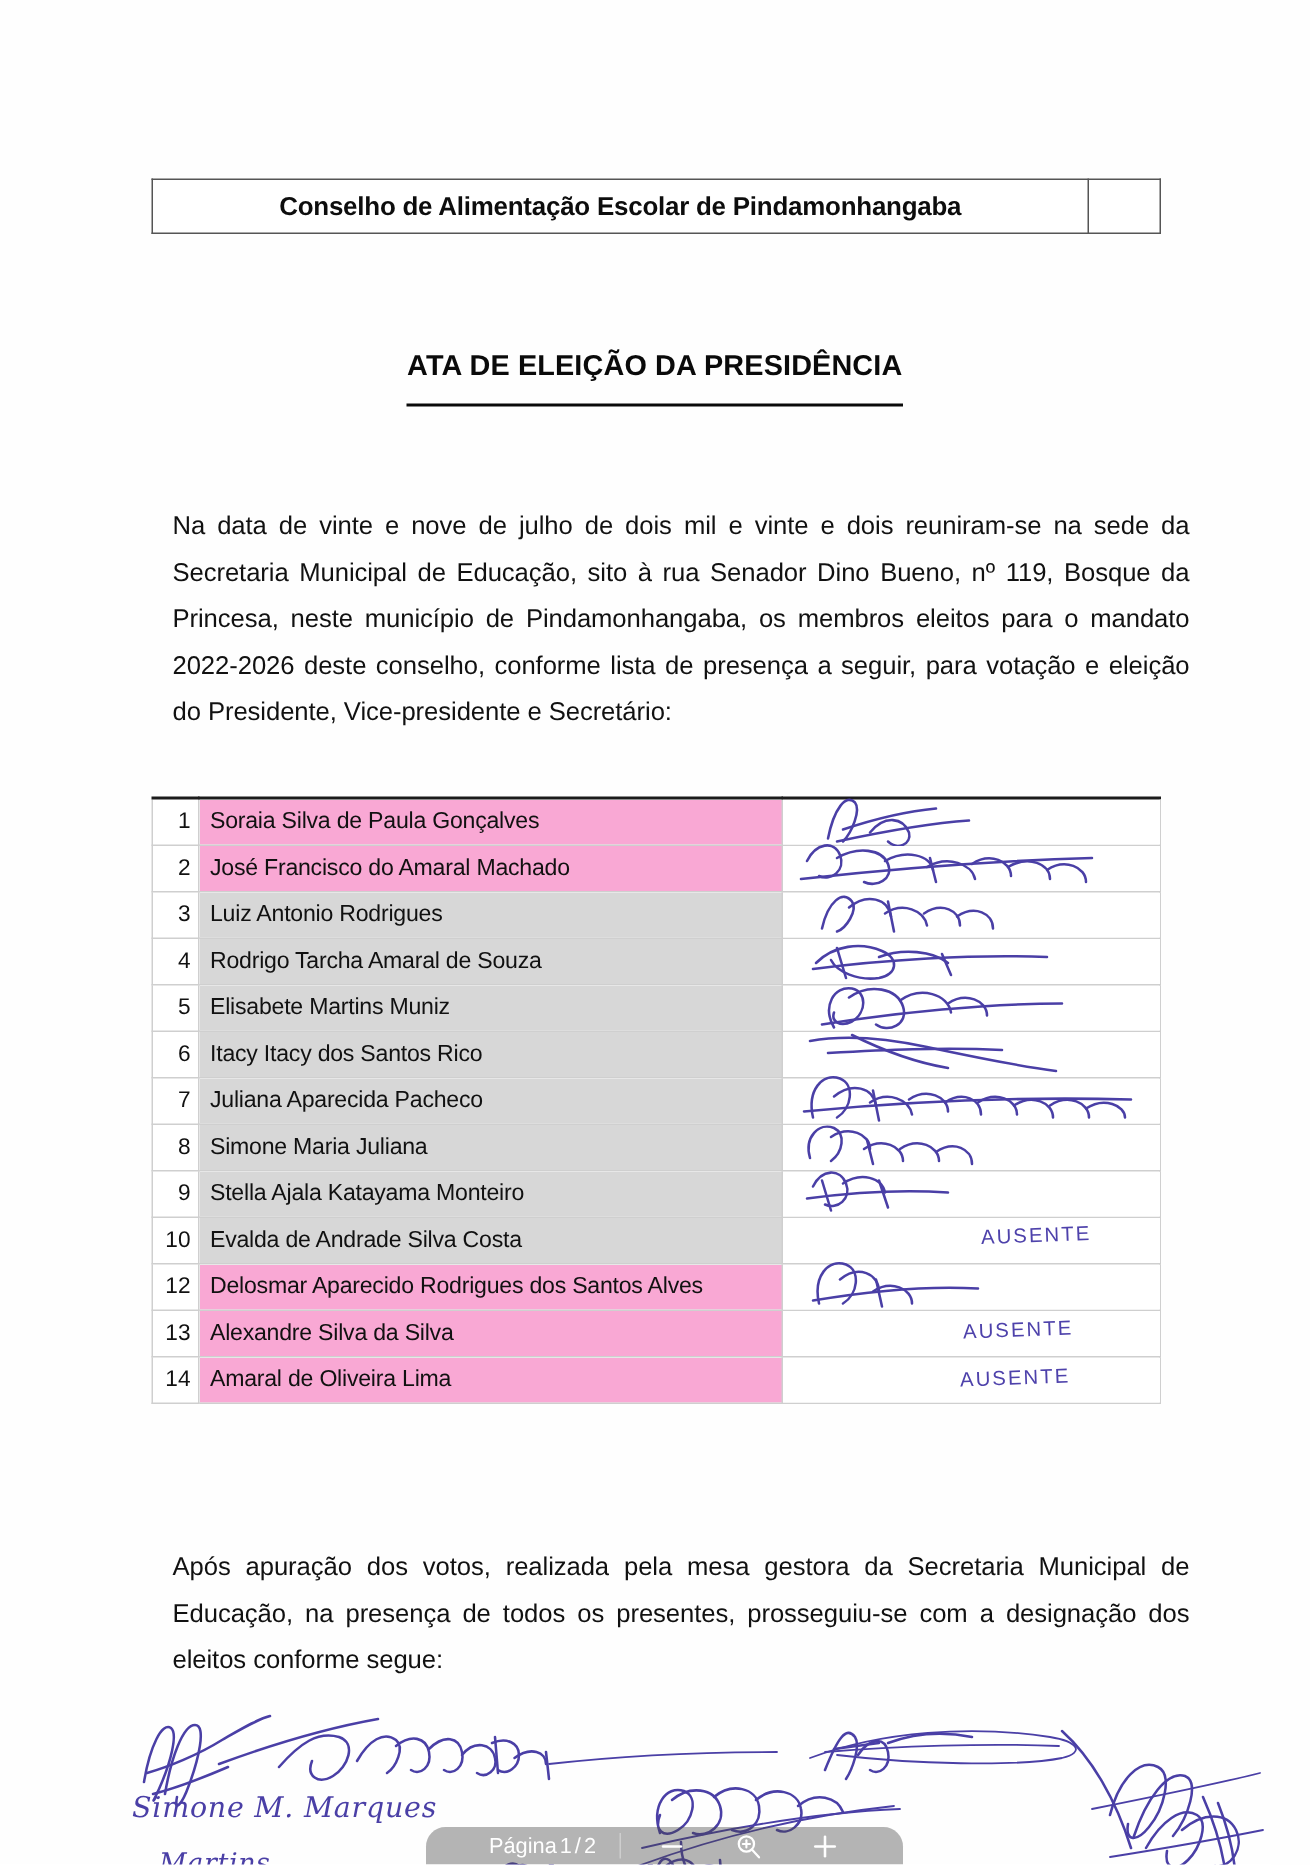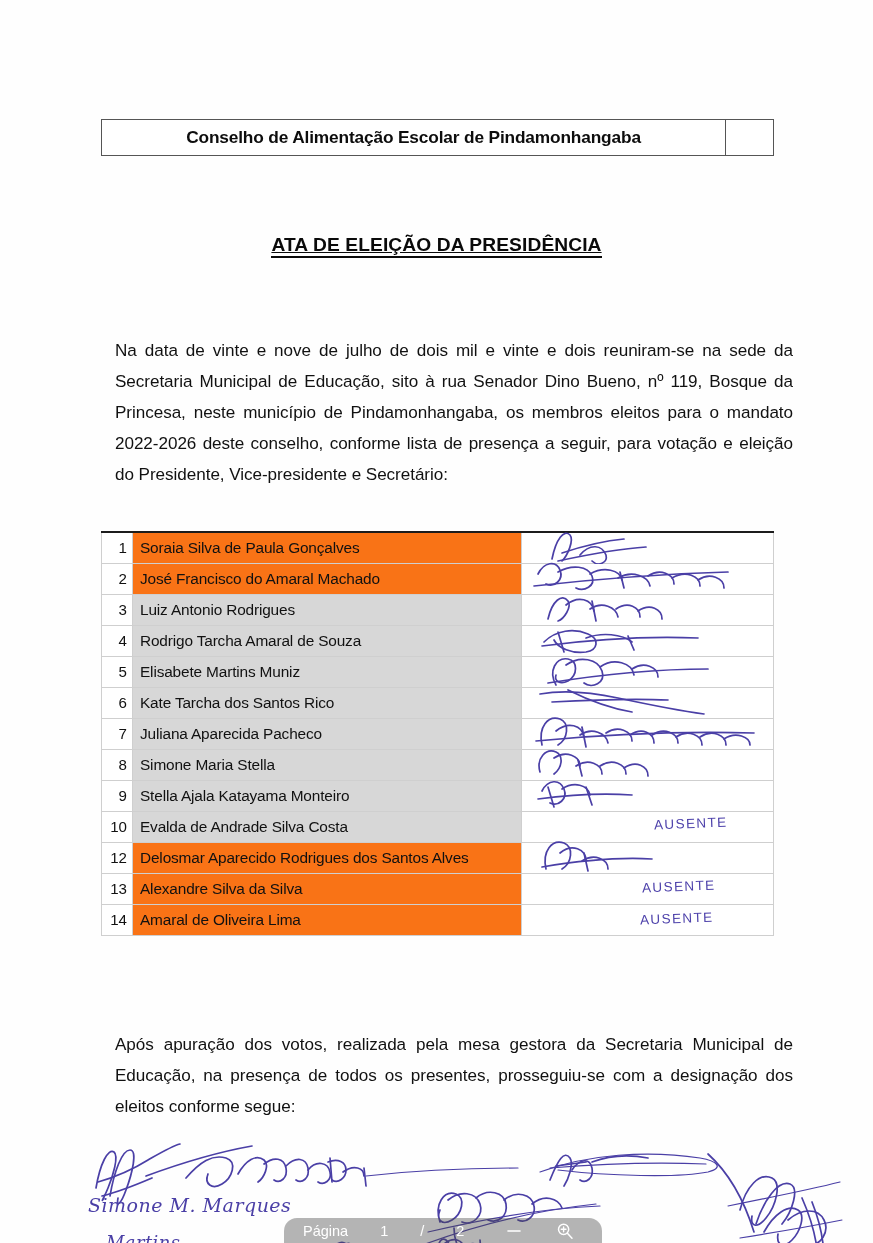--- a/index.html
+++ b/index.html
@@ -67,22 +67,21 @@
     top: 234px;
     width: 873px;
     text-align: center;
     font-size: 19.2px;
     font-weight: bold;
     letter-spacing: 0.1px;
     color: #0a0a0a;
   }
   #doc-title span {
     border-bottom: 2.1px solid #0a0a0a;
-    padding-bottom: 1px;
-    text-decoration: underline;
+    padding-bottom: 14px;
   }
 
   
   .body-para {
     position: absolute;
     left: 115px;
     width: 678px;
     text-align: justify;
     text-justify: inter-word;
     font-size: 17.1px;
@@ -127,21 +126,21 @@
     color: #111111;
     white-space: nowrap;
     overflow: hidden;
   }
   .col-sign {
     width: 252px;
     background: #ffffff;
     position: relative;
   }
   tr.shaded .col-name { background: #d7d7d7; }
-  tr.light .col-name  { background: #f97316; margin-left: 20px; }
+  tr.light .col-name  { background: #f9a8d4; margin-left: 20px; }
   .ausente-mark {
     position: absolute;
     font-family: "Liberation Sans", sans-serif;
     font-style: normal;
     font-size: 13.5px;
     letter-spacing: 1.4px;
     color: #4e42ab;
     transform: rotate(-2.2deg);
     white-space: nowrap;
   }
@@ -189,23 +188,24 @@
     border-radius: 13px 13px 0 0;
     display: flex;
     align-items: center;
     color: #ffffff;
     font-size: 14.5px;
     overflow: hidden;
   }
   #pdf-page-group {
     display: flex;
     align-items: flex-start;
-    gap: 32px;
+    gap: 2px;
     padding-left: 19px;
     padding-right: 16px;
+    margin-left: 23px;
   }
   #pdf-divider {
     width: 1px;
     height: 17px;
     background: rgba(255,255,255,0.35);
   }
   #pdf-zoom-group {
     display: flex;
     align-items: center;
     gap: 31px;
@@ -306,21 +306,21 @@
               <path d="M28,28 C20,14 28,0 40,2 C50,4 50,18 40,24 C32,28 26,24 28,18"></path>
               <path d="M38,8 C52,-2 70,2 74,14 C78,26 64,32 56,26"></path>
               <path d="M72,10 C86,0 104,6 106,18"></path>
               <path d="M104,12 C116,4 130,10 130,20"></path>
               <path d="M20,26 C70,18 130,12 180,12"></path>
             </svg>
           </td>
         </tr>
         <tr class="shaded">
           <td class="col-num">6</td>
-          <td class="col-name">Kate Tarcha dos Santos Rico</td>
+          <td class="col-name">Itacy Itacy dos Santos Rico</td>
           <td class="col-sign">
             <svg class="sig-svg" width="240" height="31" viewBox="0 0 240 31" style="left: 6px; top: 0px;">
               <path d="M12,6 C34,2 62,4 90,10 C118,16 146,22 176,26"></path>
               <path d="M40,2 C60,12 80,20 104,24"></path>
               <path d="M24,14 C60,12 100,10 140,12"></path>
             </svg>
           </td>
         </tr>
         <tr class="shaded">
           <td class="col-num">7</td>
@@ -336,21 +336,21 @@
               <path d="M124,16 C136,8 150,14 150,24"></path>
               <path d="M148,18 C160,10 174,16 174,26"></path>
               <path d="M172,18 C184,10 198,16 198,26"></path>
               <path d="M196,20 C208,12 222,18 222,26"></path>
               <path d="M8,22 C70,16 150,12 226,14"></path>
             </svg>
           </td>
         </tr>
         <tr class="shaded">
           <td class="col-num">8</td>
-          <td class="col-name">Simone Maria Stella</td>
+          <td class="col-name">Simone Maria Juliana</td>
           <td class="col-sign">
             <svg class="sig-svg" width="240" height="31" viewBox="0 0 240 31" style="left: 6px; top: 0px;">
               <path d="M12,22 C8,8 18,-2 28,2 C36,6 34,18 26,24"></path>
               <path d="M26,8 C38,0 52,6 52,16"></path>
               <path d="M50,10 L54,26"></path>
               <path d="M48,16 C60,8 74,14 74,24"></path>
               <path d="M72,16 C84,8 98,14 98,24"></path>
               <path d="M96,18 C108,10 120,16 120,26"></path>
             </svg>
           </td>

